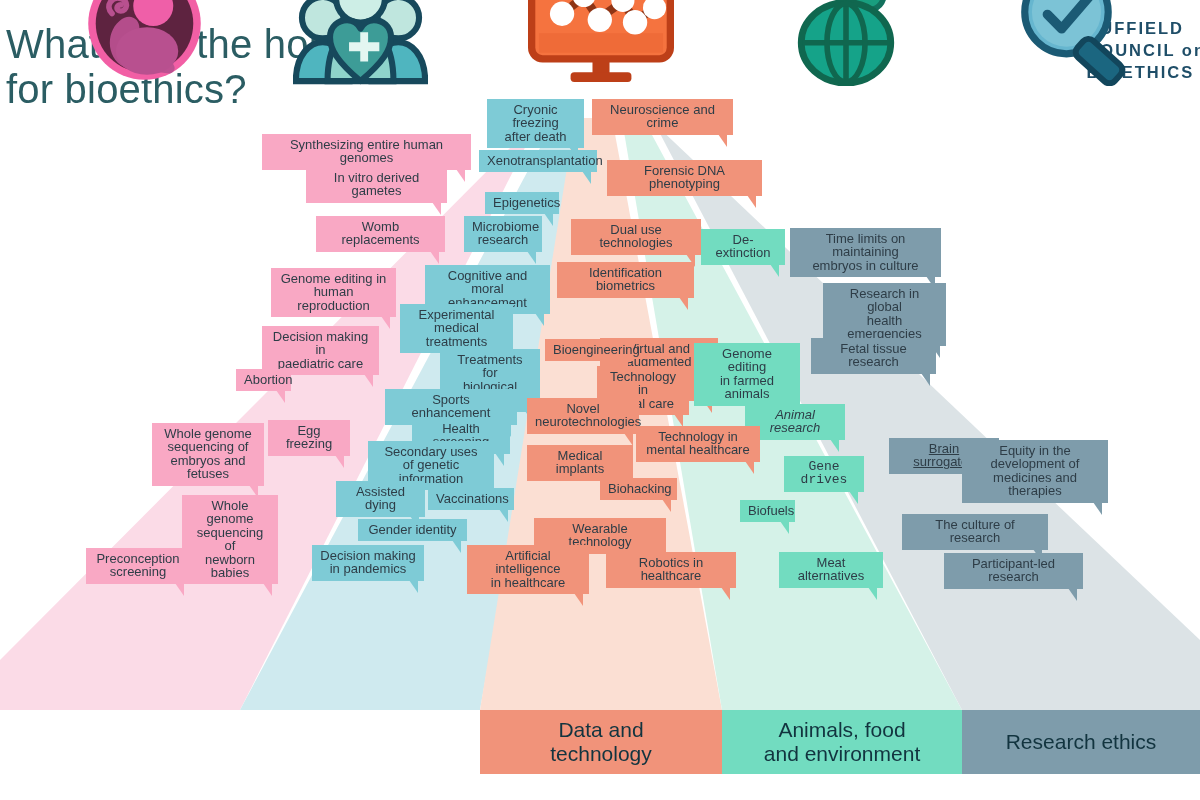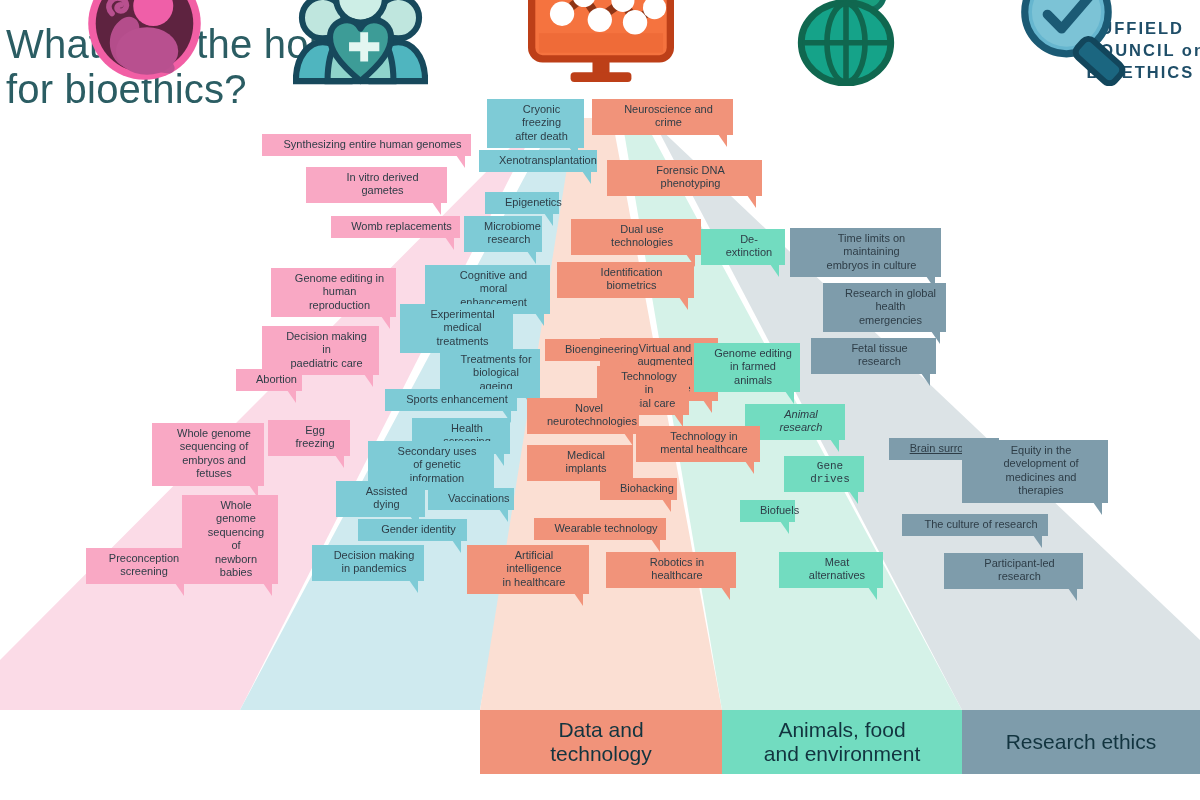--- a/index.html
+++ b/index.html
@@ -25,22 +25,22 @@
     letter-spacing:2.0px;line-height:1.32;white-space:nowrap;
   }
   #logo div{display:block;}
 
   
   #fan{position:absolute;left:0;top:0;width:1200px;height:800px;}
 
   
   .lbl{
     position:absolute;
-    padding:4px 8px 5px 20px;
-    font-size:11px;line-height:13.4px;
+    padding:4px 8px 5px 8px;
+    font-size:13px;line-height:13.4px;
     color:#2e3d47;
     text-align:center;
     box-sizing:border-box;
     white-space:pre-line;
   }
   .lbl .tail{
     position:absolute;
     width:0;height:0;
     border-left:9px solid transparent;
     border-right:0 solid transparent;
@@ -89,21 +89,21 @@
 
   <div id="labels">
       <div class="lbl b" style="left: 487px; top: 99px; width: 97px;">Cryonic freezing
 after death<span class="tail" style="color: rgb(126, 203, 214);"></span></div>
       <div class="lbl o" style="left: 592px; top: 99px; width: 141px;">Neuroscience and crime<span class="tail" style="color: rgb(241, 147, 122);"></span></div>
       <div class="lbl p" style="left: 262px; top: 134px; width: 209px;">Synthesizing entire human genomes<span class="tail" style="color: rgb(249, 168, 196);"></span></div>
       <div class="lbl b" style="left: 479px; top: 150px; width: 118px;">Xenotransplantation<span class="tail" style="color: rgb(126, 203, 214);"></span></div>
       <div class="lbl o" style="left: 607px; top: 160px; width: 155px;">Forensic DNA phenotyping<span class="tail" style="color: rgb(241, 147, 122);"></span></div>
       <div class="lbl p" style="left: 306px; top: 167px; width: 141px;">In vitro derived gametes<span class="tail" style="color: rgb(249, 168, 196);"></span></div>
       <div class="lbl b" style="left: 485px; top: 192px; width: 74px;">Epigenetics<span class="tail" style="color: rgb(126, 203, 214);"></span></div>
-      <div class="lbl p" style="left: 331px; top: 216px; width: 129px;">Womb replacements<span class="tail" style="color: rgb(249, 168, 196);"></span></div>
+      <div class="lbl p" style="left: 316px; top: 216px; width: 129px;">Womb replacements<span class="tail" style="color: rgb(249, 168, 196);"></span></div>
       <div class="lbl b" style="left: 464px; top: 216px; width: 78px;">Microbiome
 research<span class="tail" style="color: rgb(126, 203, 214);"></span></div>
       <div class="lbl o" style="left: 571px; top: 219px; width: 130px;">Dual use technologies<span class="tail" style="color: rgb(241, 147, 122);"></span></div>
       <div class="lbl g" style="left: 701px; top: 229px; width: 84px;">De-extinction<span class="tail" style="color: rgb(114, 220, 192);"></span></div>
       <div class="lbl s" style="left: 790px; top: 228px; width: 151px;">Time limits on maintaining
 embryos in culture<span class="tail" style="color: rgb(126, 156, 171);"></span></div>
       <div class="lbl p" style="left: 271px; top: 268px; width: 125px;">Genome editing in
 human reproduction<span class="tail" style="color: rgb(249, 168, 196);"></span></div>
       <div class="lbl b" style="left: 425px; top: 265px; width: 125px;">Cognitive and
 moral enhancement<span class="tail" style="color: rgb(126, 203, 214);"></span></div>
@@ -115,21 +115,21 @@
       <div class="lbl o" style="left: 600px; top: 295px; width: 118px; margin-top: 43px;">Virtual and augmented
 reality in healthcare<span class="tail" style="color: rgb(241, 147, 122);"></span></div>
       <div class="lbl p" style="left: 262px; top: 326px; width: 117px;">Decision making in
 paediatric care<span class="tail" style="color: rgb(249, 168, 196);"></span></div>
       <div class="lbl b" style="left: 440px; top: 349px; width: 100px;">Treatments for
 biological ageing<span class="tail" style="color: rgb(126, 203, 214);"></span></div>
       <div class="lbl o" style="left: 545px; top: 339px; width: 89px;">Bioengineering<span class="tail" style="color: rgb(241, 147, 122);"></span></div>
       <div class="lbl g" style="left: 694px; top: 343px; width: 106px;">Genome editing
 in farmed animals<span class="tail" style="color: rgb(114, 220, 192);"></span></div>
       <div class="lbl s" style="left: 811px; top: 338px; width: 125px;">Fetal tissue research<span class="tail" style="color: rgb(126, 156, 171);"></span></div>
-      <div class="lbl p" style="left: 236px; top: 369px; width: 66px;">Abortion<span class="tail" style="color: rgb(249, 168, 196);"></span></div>
+      <div class="lbl p" style="left: 236px; top: 369px; width: 55px;">Abortion<span class="tail" style="color: rgb(249, 168, 196);"></span></div>
       <div class="lbl b" style="left: 385px; top: 389px; width: 132px;">Sports enhancement<span class="tail" style="color: rgb(126, 203, 214);"></span></div>
       <div class="lbl o" style="left: 597px; top: 366px; width: 92px;">Technology in
 social care<span class="tail" style="color: rgb(241, 147, 122);"></span></div>
       <div class="lbl p" style="left: 152px; top: 423px; width: 112px;">Whole genome
 sequencing of
 embryos and fetuses<span class="tail" style="color: rgb(249, 168, 196);"></span></div>
       <div class="lbl p" style="left: 268px; top: 420px; width: 82px;">Egg freezing<span class="tail" style="color: rgb(249, 168, 196);"></span></div>
       <div class="lbl b" style="left: 412px; top: 418px; width: 98px;">Health screening<span class="tail" style="color: rgb(126, 203, 214);"></span></div>
       <div class="lbl o" style="left: 527px; top: 398px; width: 112px;">Novel
 neurotechnologies<span class="tail" style="color: rgb(241, 147, 122);"></span></div>

